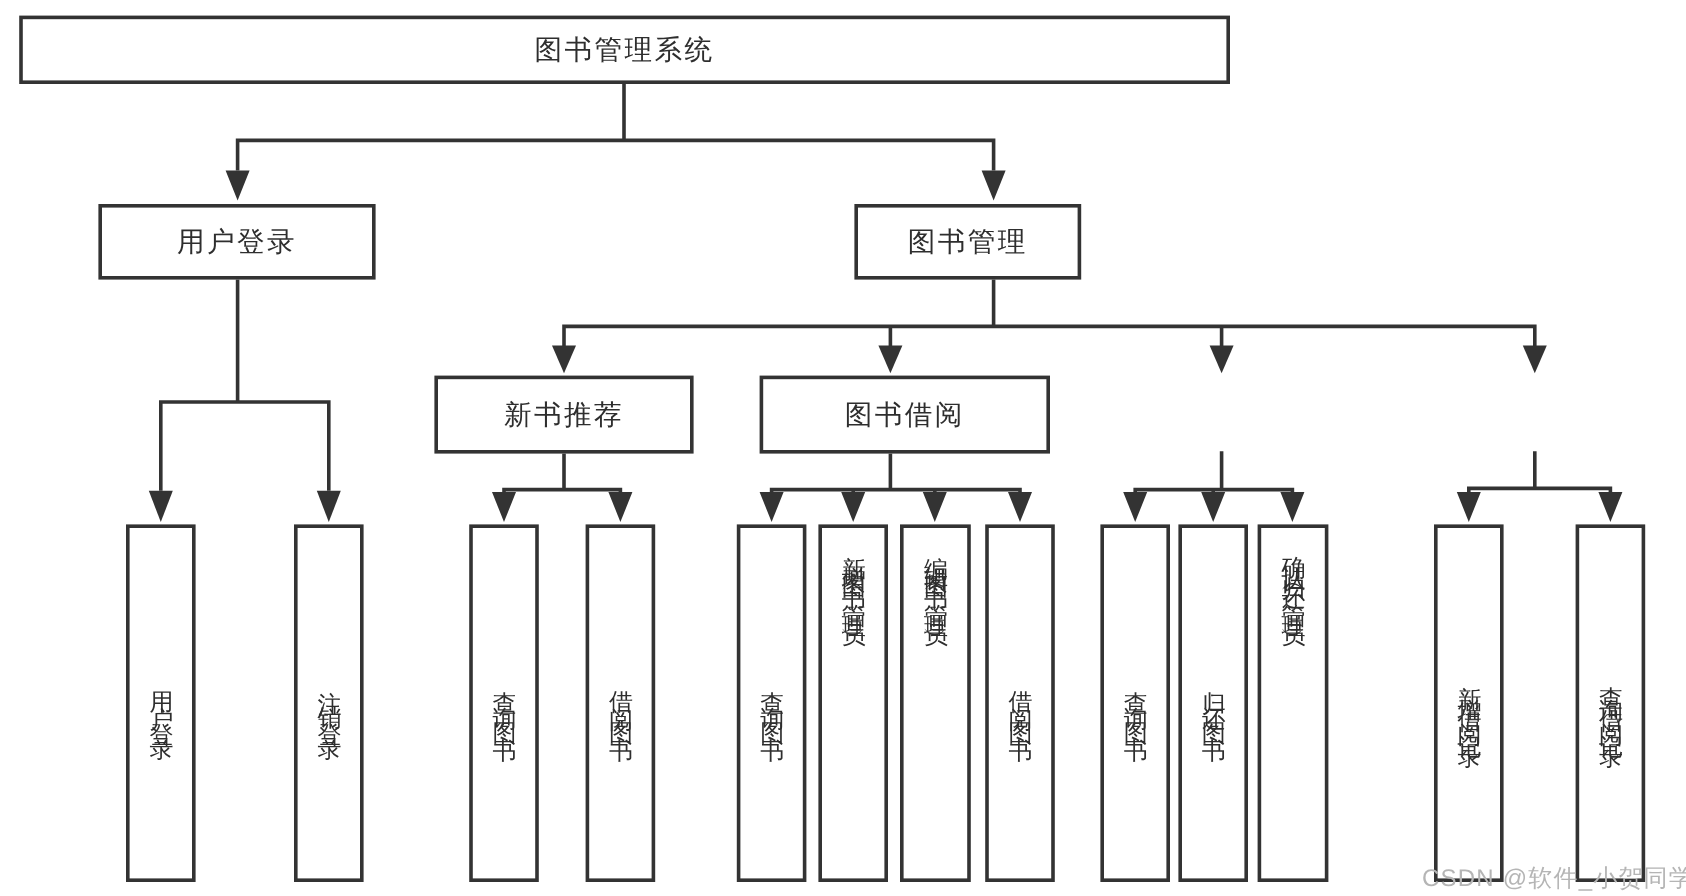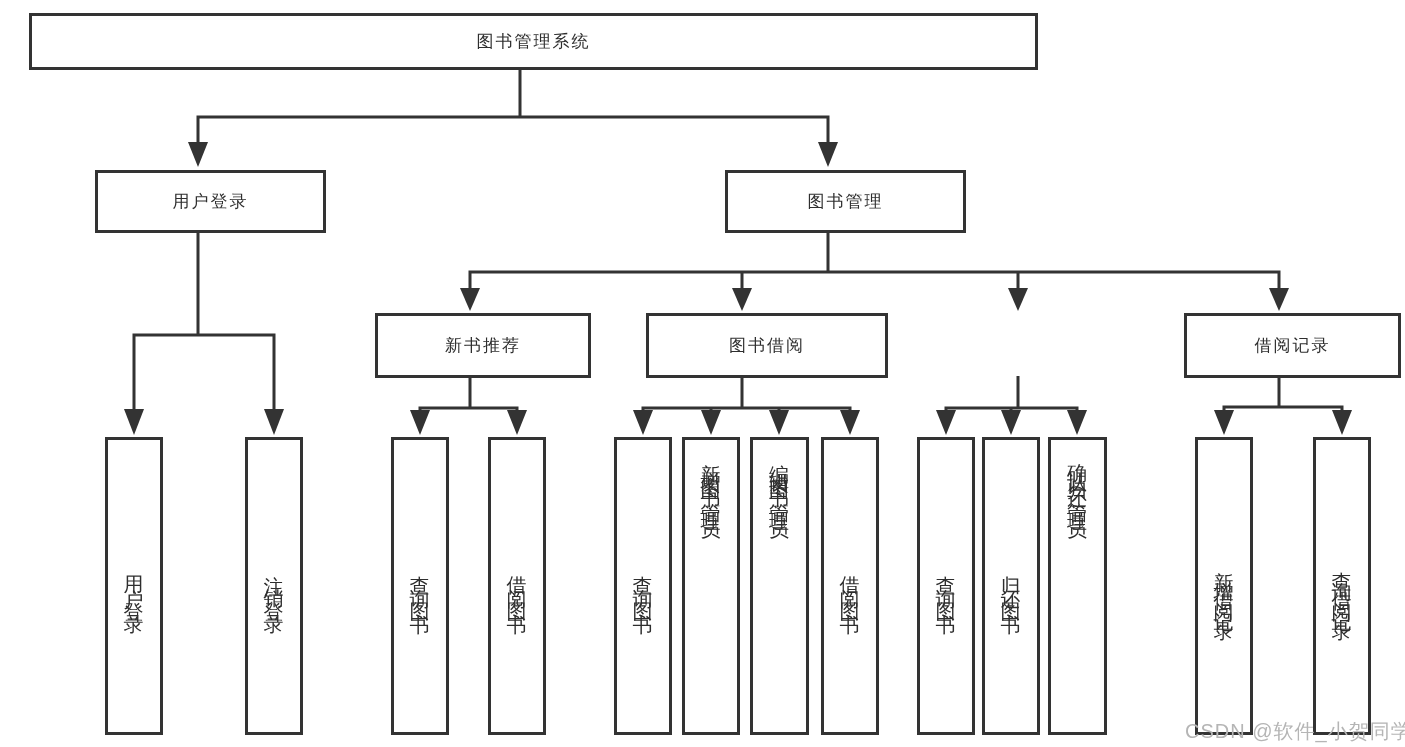--- a/index.html
+++ b/index.html
@@ -26,27 +26,26 @@
     position: absolute;
     box-sizing: border-box;
     background: #ffffff;
     border: 3px solid #333333;
     display: flex;
     align-items: center;
     justify-content: center;
     color: #2e2e2e;
   }
   .hbox {
-    font-size: 17px;
+    font-size: 23px;
     letter-spacing: 2px;
-    margin-left: 13px;
   }
   .root-box   { left: 16px;  top: 13px;  width: 1009px; height: 57px; }
   .l1-a       { left: 82px;  top: 170px; width: 231px;  height: 63px; }
-  .l1-b       { left: 712px; top: 170px; width: 241px;  height: 63px; }
+  .l1-b       { left: 712px; top: 170px; width: 189px;  height: 63px; }
   .l2         { top: 313px; height: 65px; font-family: Liberation Serif, serif; }
   .l2-a       { left: 362px;  width: 216px; }
   .l2-b       { left: 633px;  width: 242px; }
   .l2-c       { left: 909px;  width: 218px; }
   .l2-d       { left: 1171px; width: 217px; }
   .vbox {
     top: 437px;
     height: 298px;
     width: 58px;
     font-size: 20px;
@@ -140,23 +139,20 @@
   <div class="box hbox l1-b">
     <span>图书管理</span>
   </div>
 
   <div class="box hbox l2 l2-a">
     <span>新书推荐</span>
   </div>
   <div class="box hbox l2 l2-b">
     <span>图书借阅</span>
   </div>
-  <div class="box hbox l2 l2-d">
-    <span>借阅记录</span>
-  </div>
 
   <div class="box vbox lf1">
     <span class="vtext">用户登录</span>
   </div>
   <div class="box vbox lf2">
     <span class="vtext">注销登录</span>
   </div>
   <div class="box vbox lf3">
     <span class="vtext">查询图书</span>
   </div>

